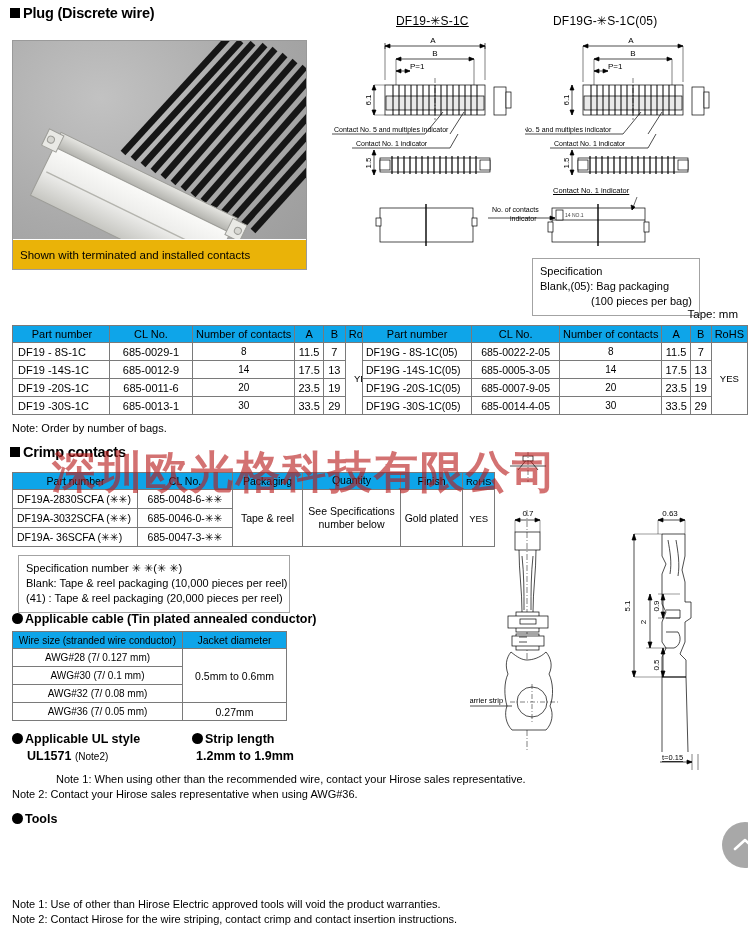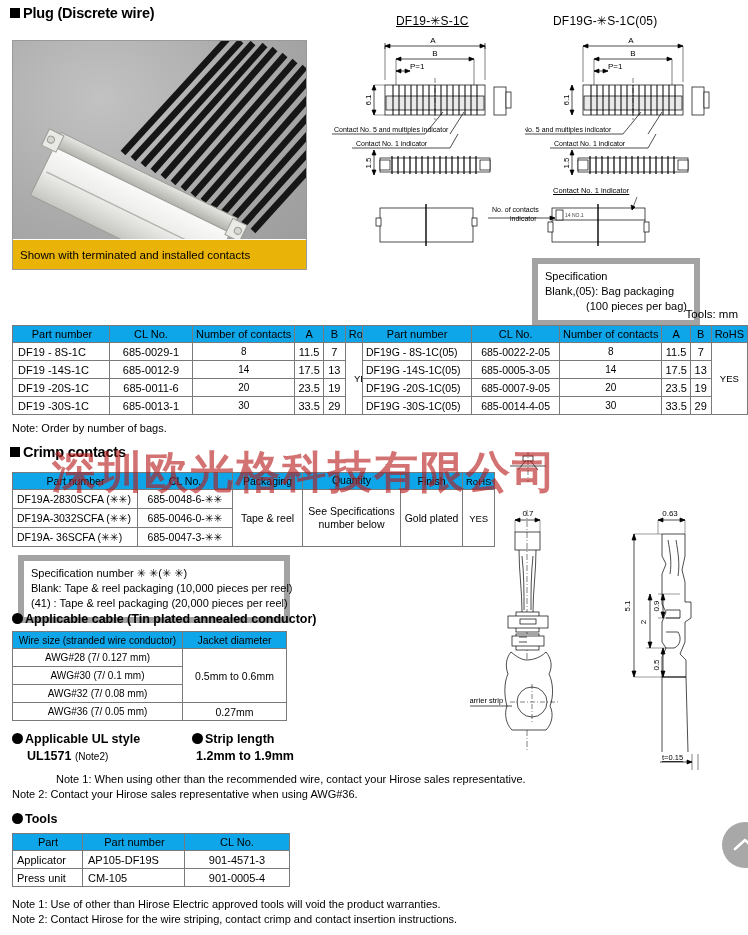--- a/index.html
+++ b/index.html
@@ -93,21 +93,21 @@
   #tbl-tools tbody td{ height:18px; }
   .o-p{ width:70px; text-align:left !important; padding-left:4px !important;}
   .o-pn{ width:102px; text-align:left !important; padding-left:5px !important;}
   .o-cl{ width:105px;}
 
   
   .note{ position:absolute; font-size:11px; white-space:nowrap; }
 
   
   .spec-box{
-    position:absolute; border:6px solid #a3a3a3; background:#fff;
+    position:absolute; border:1px solid #a3a3a3; background:#fff;
     font-size:11px; line-height:1.38; padding:5px 7px; white-space:nowrap;
   }
 
   .unit-mm{ position:absolute; right:10px; top:308px; font-size:11.5px; }
 
   
   .dwg-title{ position:absolute; font-size:12px; letter-spacing:.2px; }
   svg.dwg{ position:absolute; }
 
   
@@ -369,21 +369,21 @@
       <text x="140" y="29" font-size="7" stroke="none" fill="#000">indicator</text>
     </g>
   </svg>
 
   <div class="spec-box" style="left:532px; top:258px; width:168px;">
     <div>Specification</div>
     <div>Blank,(05): Bag packaging</div>
     <div style="text-align:right;">(100 pieces per bag)</div>
   </div>
 
-  <div class="unit-mm">Tools: mm</div>
+  <div class="unit-mm">Tape: mm</div>
 
   <table class="t" id="tbl-plug-left">
     <thead>
       <tr>
         <th class="c-pn" style="text-align:center !important;">Part number</th>
         <th class="c-cl">CL No.</th>
         <th class="c-noc">Number of contacts</th>
         <th class="c-a">A</th>
         <th class="c-b">B</th>
         <th class="c-ro">RoHS</th>
@@ -554,41 +554,20 @@
   </div>
   <div style="position:absolute; left:196px; top:749px; font-size:12.5px; font-weight:bold;">1.2mm to 1.9mm</div>
 
   <div class="note" style="left:12px; top:773px;padding-left:44px;">Note 1: When using other than the recommended wire, contact your Hirose sales representative.</div>
   <div class="note" style="left:12px; top:788px;">Note 2: Contact your Hirose sales representative when using AWG#36.</div>
 
   <div class="sec-dot" style="left:12px; top:812px;">
     <span class="mk"></span><span>Tools</span>
   </div>
 
-  <table class="t" id="tbl-tools">
-    <thead>
-      <tr>
-        <th class="o-p" style="text-align:center !important;">Part</th>
-        <th class="o-pn" style="text-align:center !important;">Part number</th>
-        <th class="o-cl">CL No.</th>
-      </tr>
-    </thead>
-    <tbody>
-      <tr>
-        <td class="o-p">Applicator</td>
-        <td class="o-pn">AP105-DF19S</td>
-        <td class="o-cl">901-4571-3</td>
-      </tr>
-      <tr>
-        <td class="o-p">Press unit</td>
-        <td class="o-pn">CM-105</td>
-        <td class="o-cl">901-0005-4</td>
-      </tr>
-    </tbody>
-  </table>
 
   <div class="note" style="left:12px; top:898px;">Note 1: Use of other than Hirose Electric approved tools will void the product warranties.</div>
   <div class="note" style="left:12px; top:913px;">Note 2: Contact Hirose for the wire striping, contact crimp and contact insertion instructions.</div>
 
   <svg class="dwg" style="left:470px; top:452px;" width="278" height="330">
     <g stroke="#000" fill="none" stroke-width="0.7" font-family="Liberation Sans, sans-serif">
 
       <g transform="translate(40,0)">
         <path d="M8,18 L18,6 L28,18"></path>
         <line x1="0" y1="14" x2="36" y2="14"></line>

